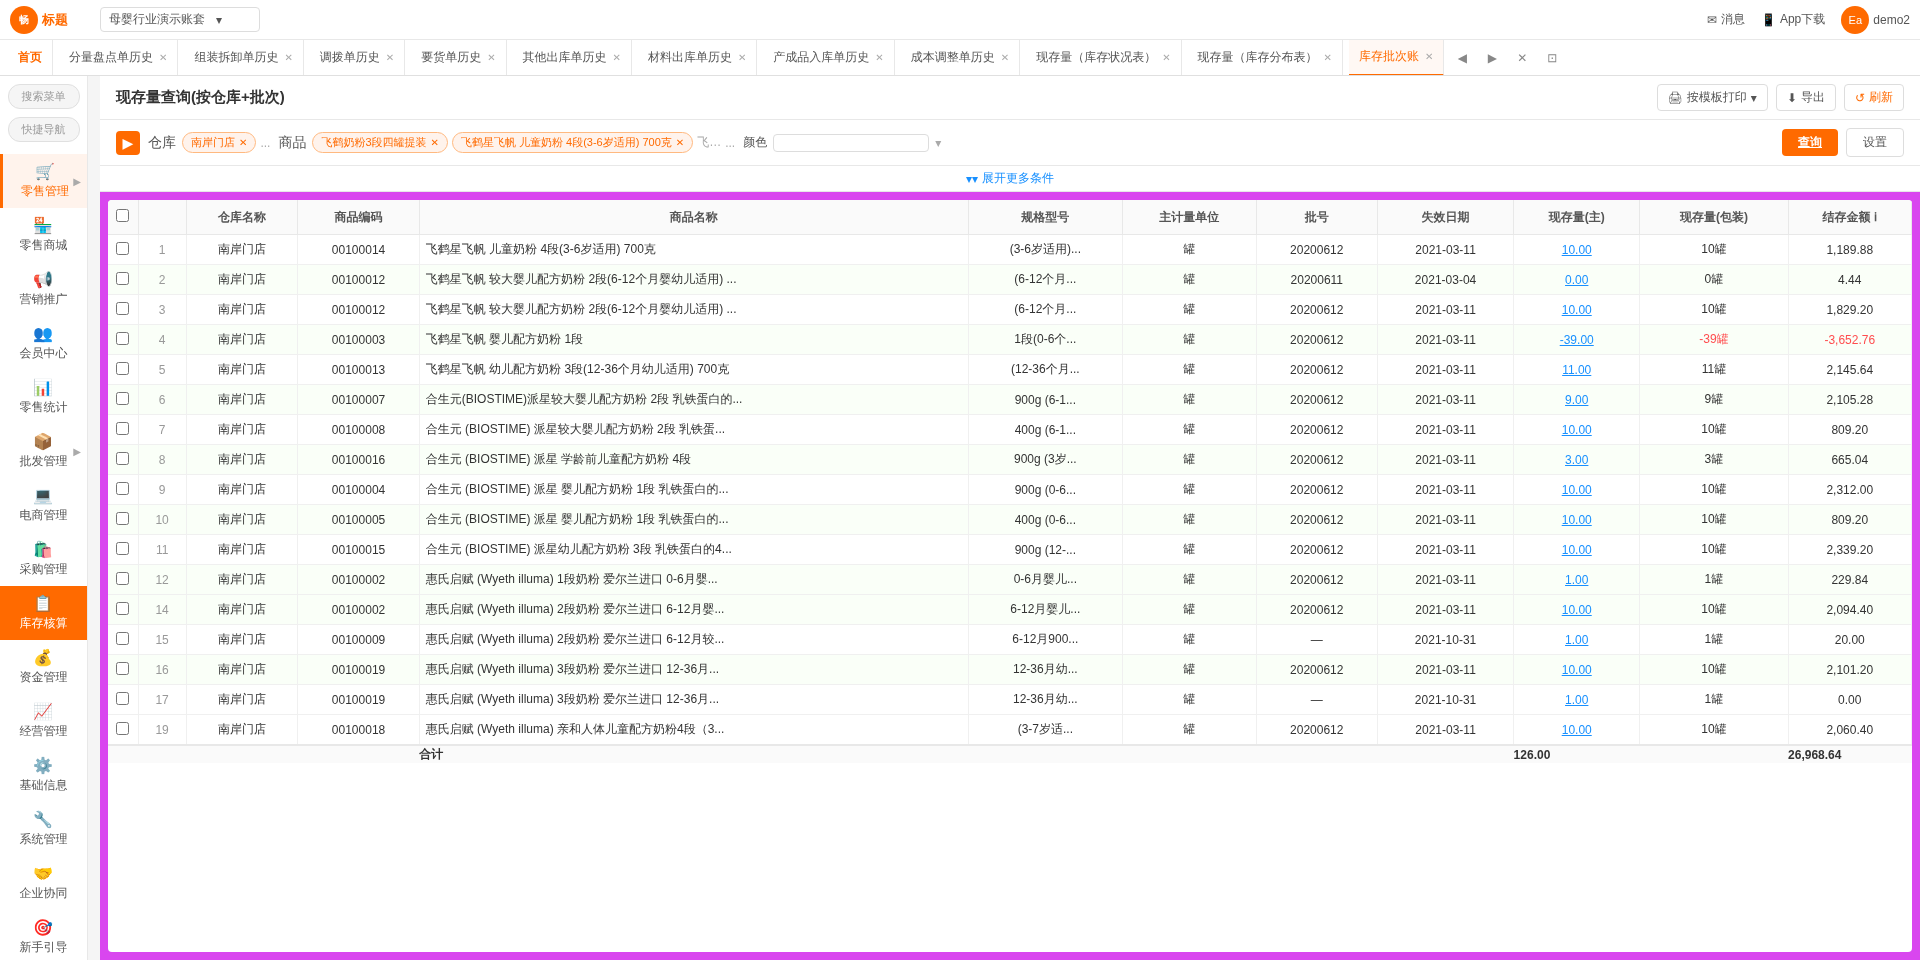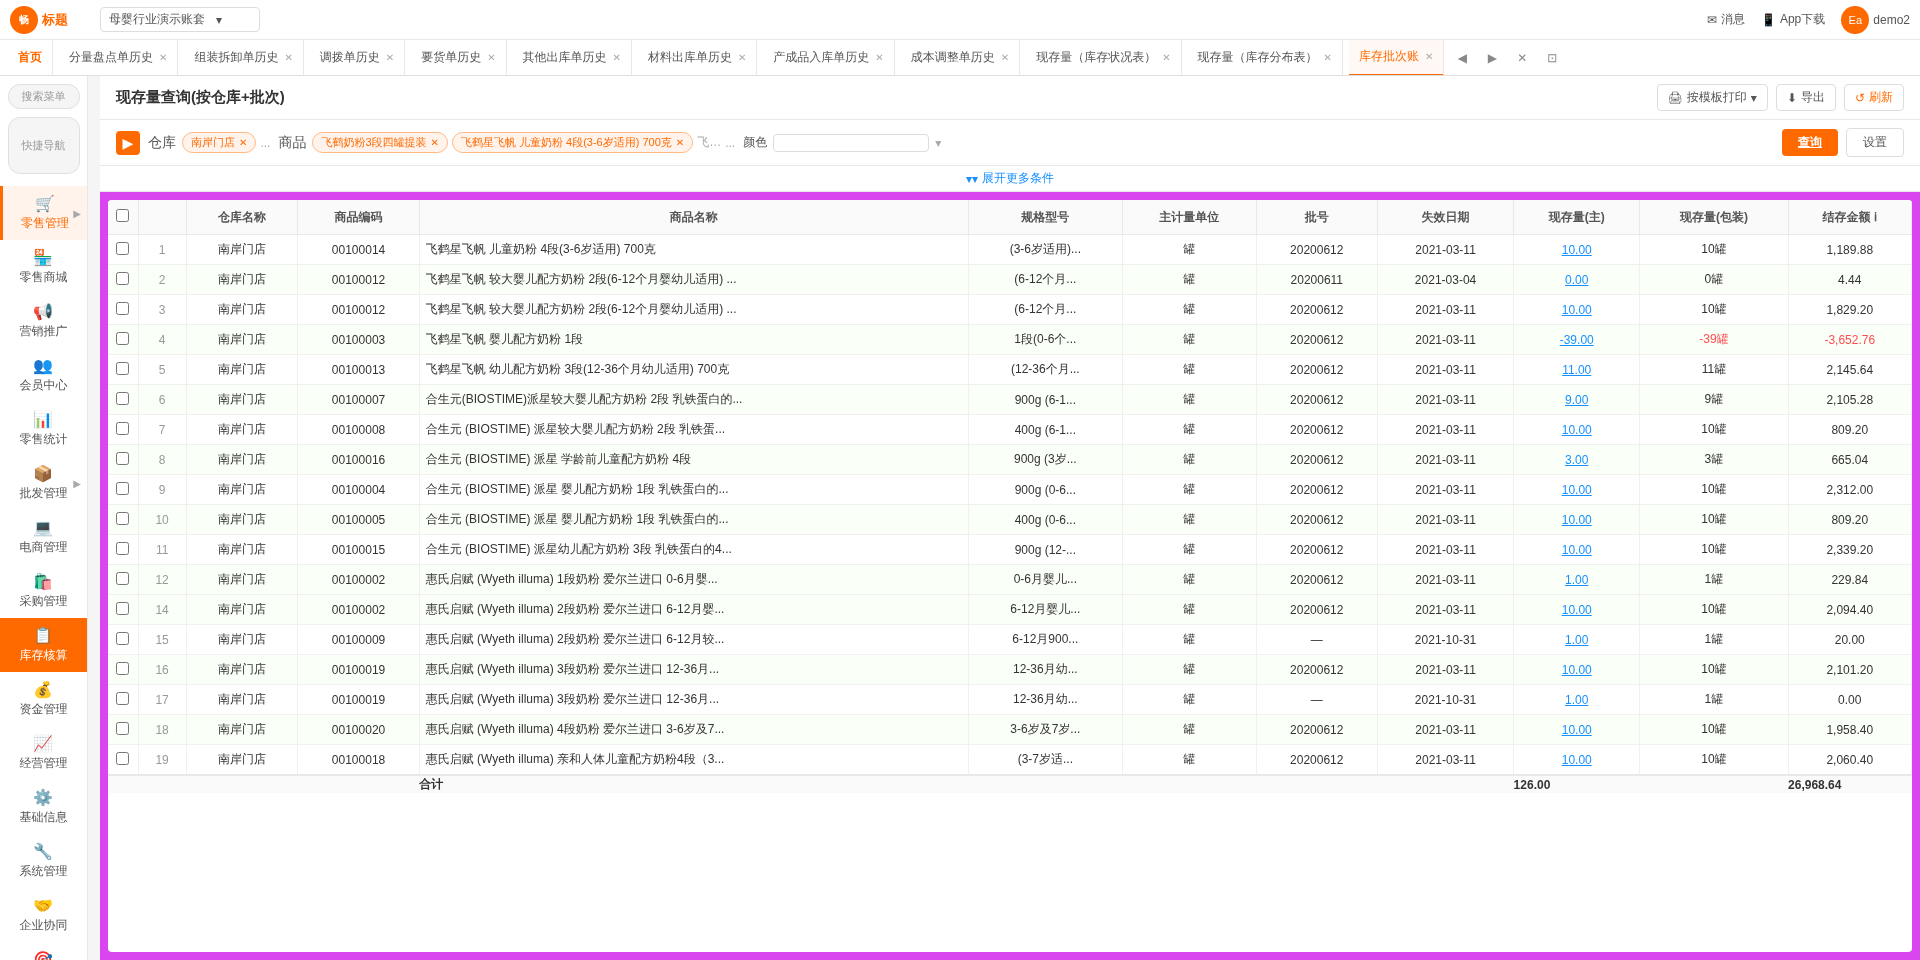--- a/index.html
+++ b/index.html
@@ -40,21 +40,21 @@
 
     
     .main-layout { display: flex; height: calc(100vh - 76px); }
 
     
     .sidebar {
       width: 88px; background: #fff; border-right: 1px solid #e8e8e8;
       display: flex; flex-direction: column; align-items: center; padding-top: 8px; overflow-y: auto;
     }
     .sidebar-search { width: 72px; background: #f5f5f5; border: 1px solid #e0e0e0; border-radius: 12px; padding: 4px 8px; font-size: 11px; color: #999; margin-bottom: 8px; text-align: center; cursor: pointer; }
-    .sidebar-nav { width: 72px; background: #f5f5f5; border: 1px solid #e0e0e0; border-radius: 12px; padding: 20px 8px; font-size: 11px; color: #999; margin-bottom: 12px; text-align: center; cursor: pointer; }
+    .sidebar-nav { width: 72px; background: #f5f5f5; border: 1px solid #e0e0e0; border-radius: 12px; padding: 4px 8px; font-size: 11px; color: #999; margin-bottom: 12px; text-align: center; cursor: pointer; }
     .sidebar-item {
       width: 100%; padding: 8px 0; display: flex; flex-direction: column; align-items: center;
       cursor: pointer; font-size: 12px; color: #555; gap: 2px; position: relative;
     }
     .sidebar-item-icon { font-size: 16px; }
     .sidebar-item-arrow { position: absolute; right: 6px; top: 50%; transform: translateY(-50%); font-size: 10px; color: #aaa; }
 
     
     .sidebar-item.active-left { border-left: 3px solid #ff6a00; }
 
@@ -571,34 +571,20 @@
       <td>00100019</td>
       <td class="text-left" style="max-width:300px;overflow:hidden;text-overflow:ellipsis;">惠氏启赋 (Wyeth illuma) 3段奶粉 爱尔兰进口 12-36月...</td>
       <td>12-36月幼...</td>
       <td>罐</td>
       <td>—</td>
       <td>2021-10-31</td>
       <td class="link-blue ">1.00</td>
       <td class="">1罐</td>
       <td class="">0.00</td>
     </tr>
-            <tr style="background: rgb(250, 255, 248);">
-      <td><input type="checkbox" style=""></td>
-      <td class="row-num">18</td>
-      <td>南岸门店</td>
-      <td>00100020</td>
-      <td class="text-left" style="max-width:300px;overflow:hidden;text-overflow:ellipsis;">惠氏启赋 (Wyeth illuma) 4段奶粉 爱尔兰进口 3-6岁及7...</td>
-      <td>3-6岁及7岁...</td>
-      <td>罐</td>
-      <td>20200612</td>
-      <td>2021-03-11</td>
-      <td class="link-blue ">10.00</td>
-      <td class="">10罐</td>
-      <td class="">1,958.40</td>
-    </tr>
             <tr style="background: rgb(255, 255, 255);">
       <td><input type="checkbox" style=""></td>
       <td class="row-num">19</td>
       <td>南岸门店</td>
       <td>00100018</td>
       <td class="text-left" style="max-width:300px;overflow:hidden;text-overflow:ellipsis;">惠氏启赋 (Wyeth illuma) 亲和人体儿童配方奶粉4段（3...</td>
       <td>(3-7岁适...</td>
       <td>罐</td>
       <td>20200612</td>
       <td>2021-03-11</td>

